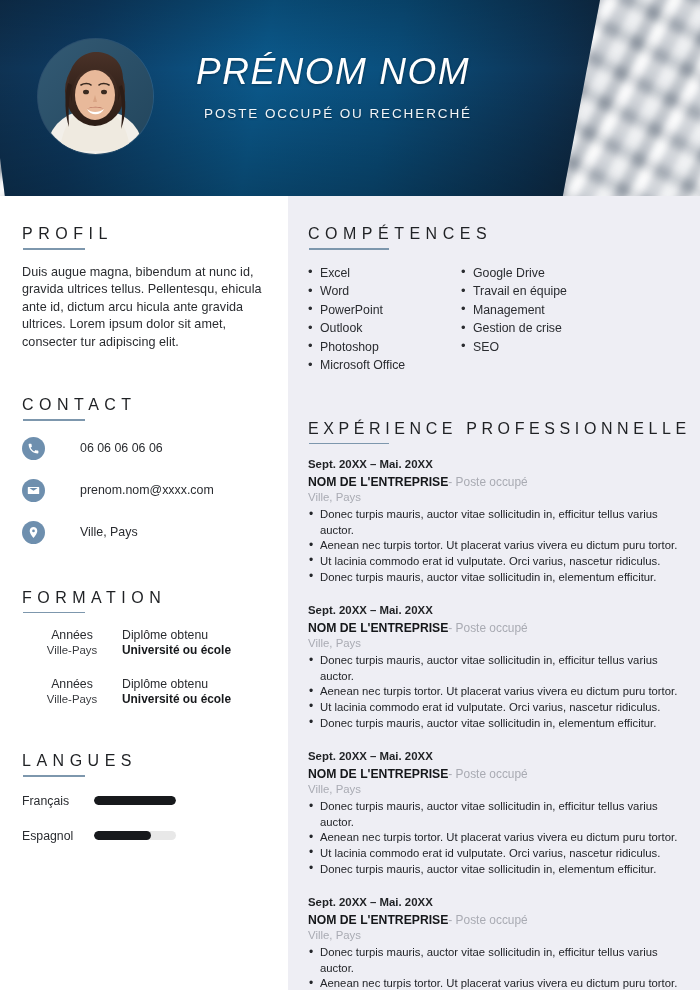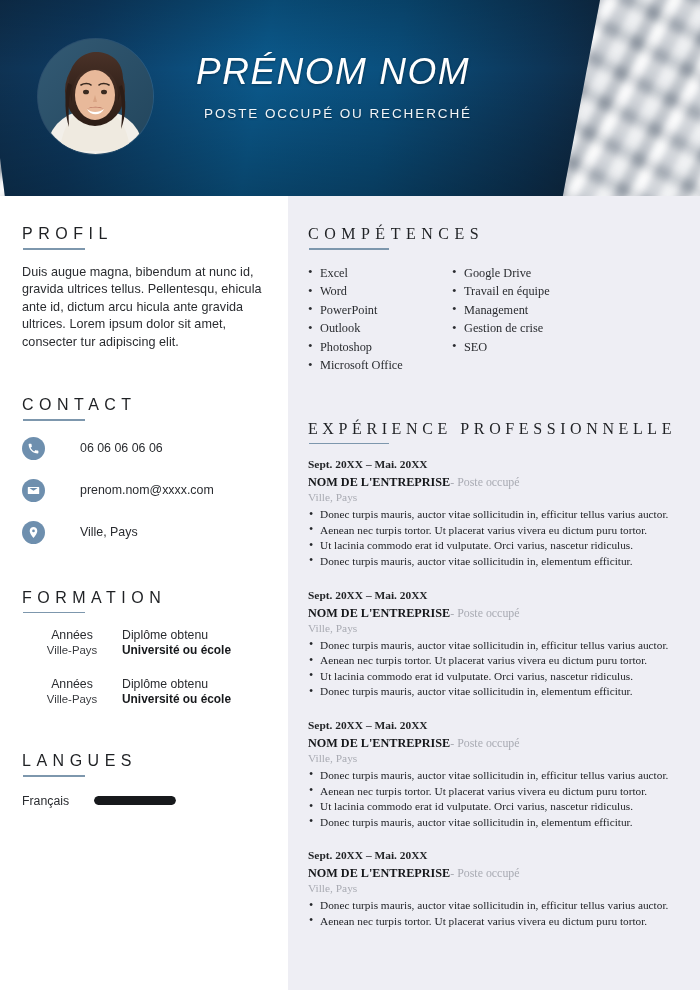--- a/index.html
+++ b/index.html
@@ -120,21 +120,20 @@
     width: 288px;
     background: #ffffff;
     padding: 28px 20px 0 22px;
     box-sizing: border-box;
   }
   .col-right {
     width: 412px;
     background: #eeeef4;
     padding: 28px 18px 0 20px;
     box-sizing: border-box;
-    font-family: Liberation Serif, serif;
   }
 
   
   .section-title {
     margin: 0;
     color: #1f2124;
     font-size: 16px;
     line-height: 20px;
     font-weight: 400;
     letter-spacing: 5.5px;
@@ -242,20 +241,21 @@
     left: 0; top: 0;
     height: 9px;
     border-radius: 5px;
     background: #17191c;
   }
 
   
   .skills-wrap {
     display: flex;
     margin-top: 14px;
+    gap: 9px;
   }
   .skills-col { width: 144px; }
   .skills-col:last-child { width: auto; }
   .skill-item {
     position: relative;
     color: #2a2c30;
     font-size: 12.3px;
     line-height: 18.5px;
     padding-left: 12px;
   }
@@ -438,20 +438,26 @@
         <div class="title-rule"></div>
         <div class="lang-list">
 
           <div class="lang-row">
             <div class="lang-name">Français</div>
             <div class="lang-track">
               <div class="lang-fill" style="width: 100%;"></div>
             </div>
           </div>
 
+          <div class="lang-row">
+            <div class="lang-name">Espagnol</div>
+            <div class="lang-track">
+              <div class="lang-fill" style="width: 70%;"></div>
+            </div>
+          </div>
 
 
         </div>
       </div>
 
     </div>
 
     <div class="col-right">
 
       <div>

